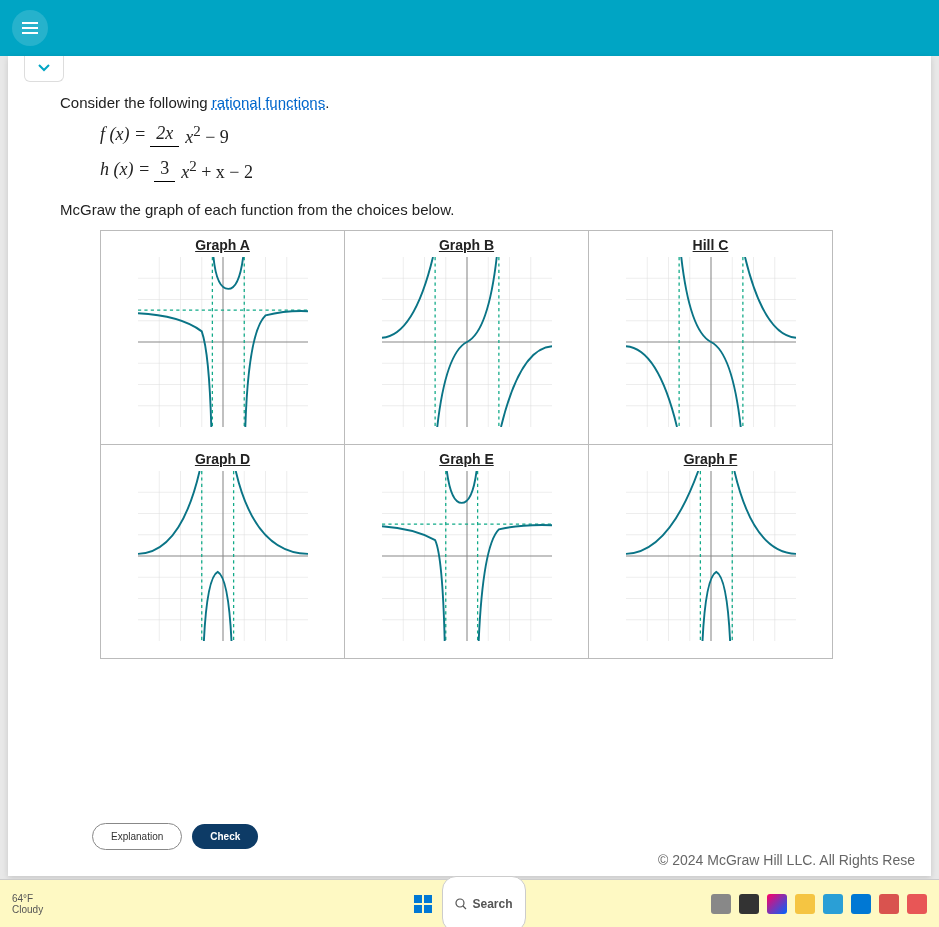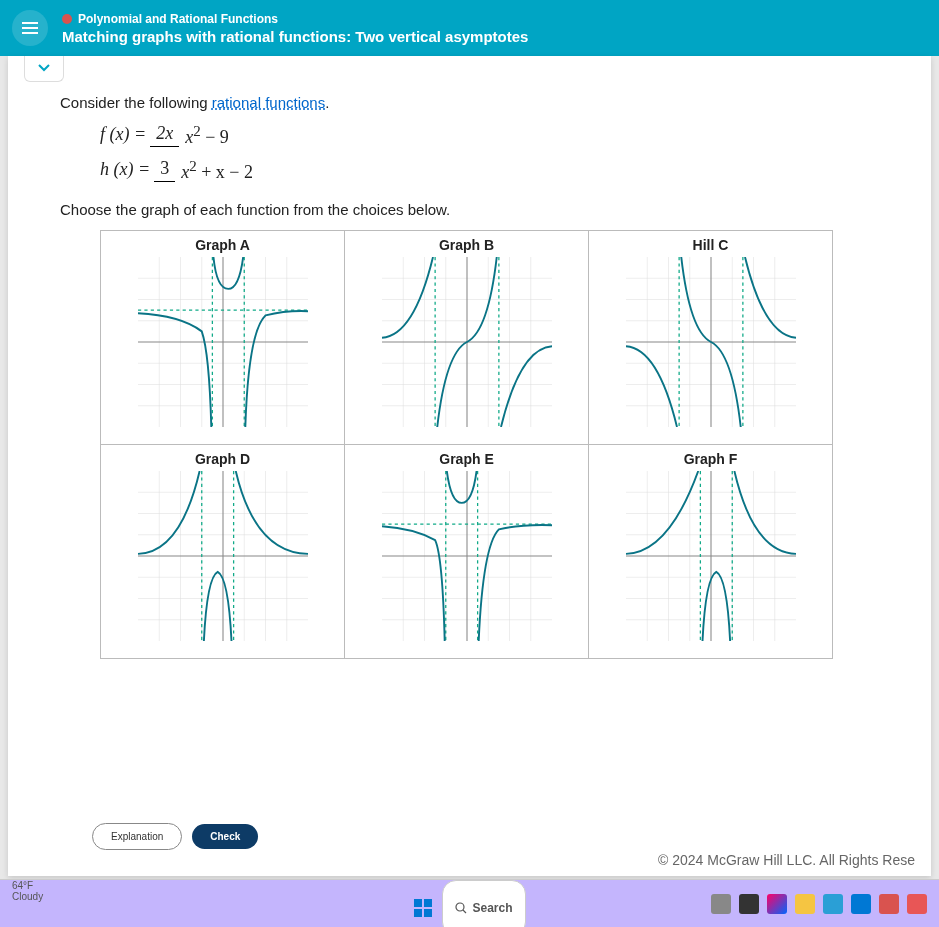--- a/index.html
+++ b/index.html
@@ -18,52 +18,45 @@
 .content { padding: 38px 36px 0 52px; font-size: 15px; color: #222; }
 .intro { }
 .rf-link { color: #0066cc; text-decoration: underline dotted; }
 .formulas { margin: 10px 0 18px 40px; font-family: 'Times New Roman', serif; font-size: 18px; }
 .formula { margin: 8px 0; display: flex; align-items: center; }
 .fn-name { font-style: italic; }
 .frac { display: inline-flex; flex-direction: row; align-items: center; margin-left: 4px; }
 .frac .num { border-bottom: 1px solid #000; padding: 0 6px 2px; }
 .frac .den { padding: 2px 6px 0; }
 .instruct { margin-bottom: 12px; }
-.graphs-table { border-collapse: collapse; margin-left: 40px; }
+.graphs-table { border-collapse: collapse; margin-left: 40px; text-decoration: underline; }
 .graphs-table td { border: 1px solid #bbb; width: 244px; height: 214px; vertical-align: top; text-align: center; padding: 6px 0 0; }
 .graph-label { font-weight: bold; font-size: 14px; margin-bottom: 4px; }
 svg.graph { display: block; margin: 0 auto; }
 .btn-row { position: absolute; left: 84px; bottom: 26px; display: flex; gap: 10px; align-items: center; }
 .btn { padding: 7px 18px; border-radius: 18px; font-size: 10px; cursor: pointer; }
 .btn-explain { background: #fff; border: 1px solid #888; color: #333; }
 .btn-check { background: #0d3b66; color: #fff; border: none; font-weight: bold; }
 .copyright { position: absolute; right: 16px; bottom: 8px; font-size: 14px; color: #666; }
-.taskbar { position: absolute; bottom: 0; left: 0; right: 0; height: 48px; background: #c4b5fd; display: flex; padding: 0 12px; border-top: 1px solid #ccc; }
+.taskbar { position: absolute; bottom: 0; left: 0; right: 0; height: 48px; background: #fef9c3; display: flex; align-items: center; padding: 0 12px; border-top: 1px solid #ccc; }
 .weather { font-size: 10px; color: #555; line-height: 1.1; }
 .tb-center { position: absolute; left: 50%; transform: translateX(-50%); display: flex; align-items: center; gap: 10px; }
 .win-icon { width: 18px; height: 18px; display: grid; grid-template-columns: 1fr 1fr; grid-template-rows: 1fr 1fr; gap: 2px; }
 .win-icon div { background: #0078d4; }
 .search-pill { display: flex; align-items: center; gap: 6px; background: #fff; border: 1px solid #ccc; border-radius: 14px; padding: 20px 12px; font-size: 12px; color: #555; font-weight: bold; }
 .tb-right { margin-left: auto; display: flex; gap: 8px; align-items: center; }
 .tb-ico { width: 20px; height: 20px; border-radius: 3px; }
 </style>
 </head>
 <body>
 
 <div class="topbar">
   <div class="menu-btn">
       <span></span>
     </div>
-  <div class="topbar-text">
-    <div class="topbar-cat">
-        <span class="rec-dot"></span>
-        <span>Polynomial and Rational Functions</span>
-      </div>
-    <div class="topbar-title">Matching graphs with rational functions: Two vertical asymptotes</div>
-  </div>
 </div>
 
 <div class="content-wrap">
   <div class="chev-tab">
     <svg width="14" height="14" viewBox="0 0 14 14">
         <path d="M2 4 L7 9 L12 4" stroke="#00a5c4" stroke-width="2" fill="none"></path>
       </svg>
   </div>
   <div class="content">
     <p class="intro">
@@ -78,21 +71,21 @@
         </span>
       </div>
       <div class="formula">
         <span class="fn-name">h (x) =</span>
         <span class="frac">
           <span class="num">3</span>
           <span class="den"><span style="font-style:italic">x</span><sup>2</sup><span> + x − 2</span></span>
         </span>
       </div>
     </div>
-    <p class="instruct">Choose the graph of each function from the choices below.</p>
+    <p class="instruct">McGraw the graph of each function from the choices below.</p>
 
     <table class="graphs-table">
       <tbody>
           <tr>
         <td>
           <div class="graph-label">Graph A</div>
           <svg class="graph" width="210" height="170" viewBox="-8 -8 16 16">
             <g stroke="#ddd" stroke-width="0.05">
                   <line x1="-8" y1="-6" x2="8" y2="-6"></line>
                   <line x1="-8" y1="-4" x2="8" y2="-4"></line>

